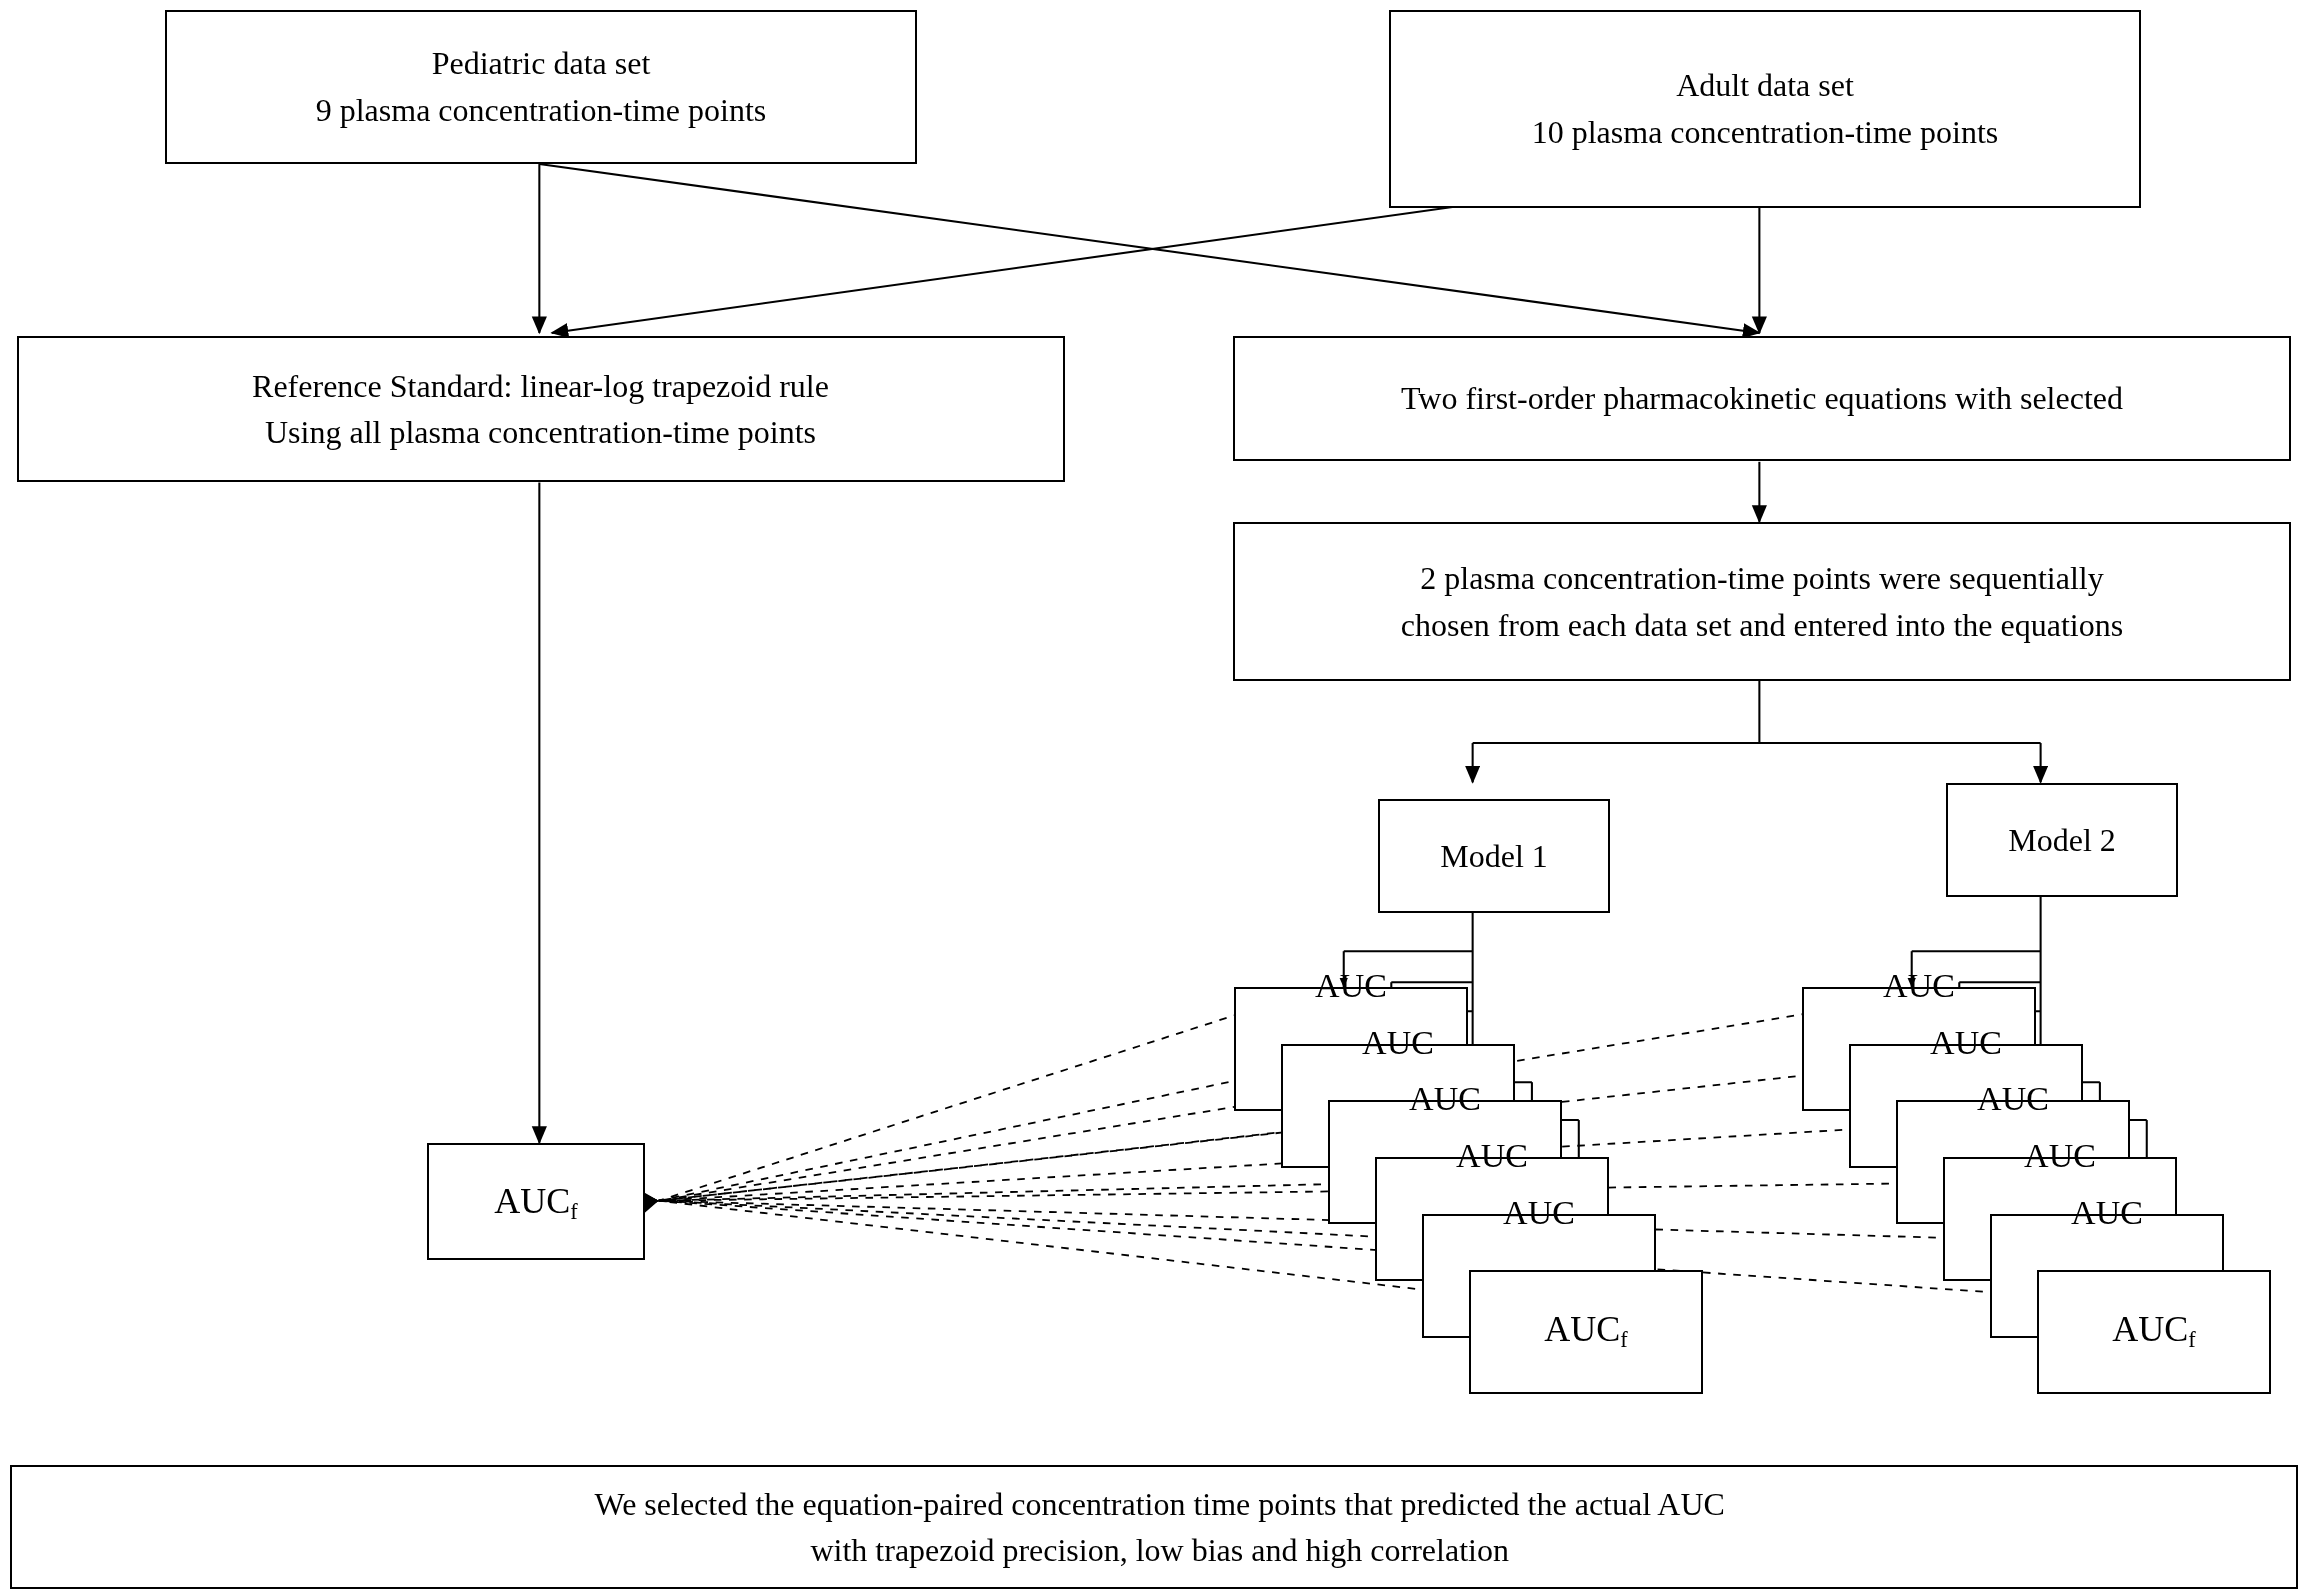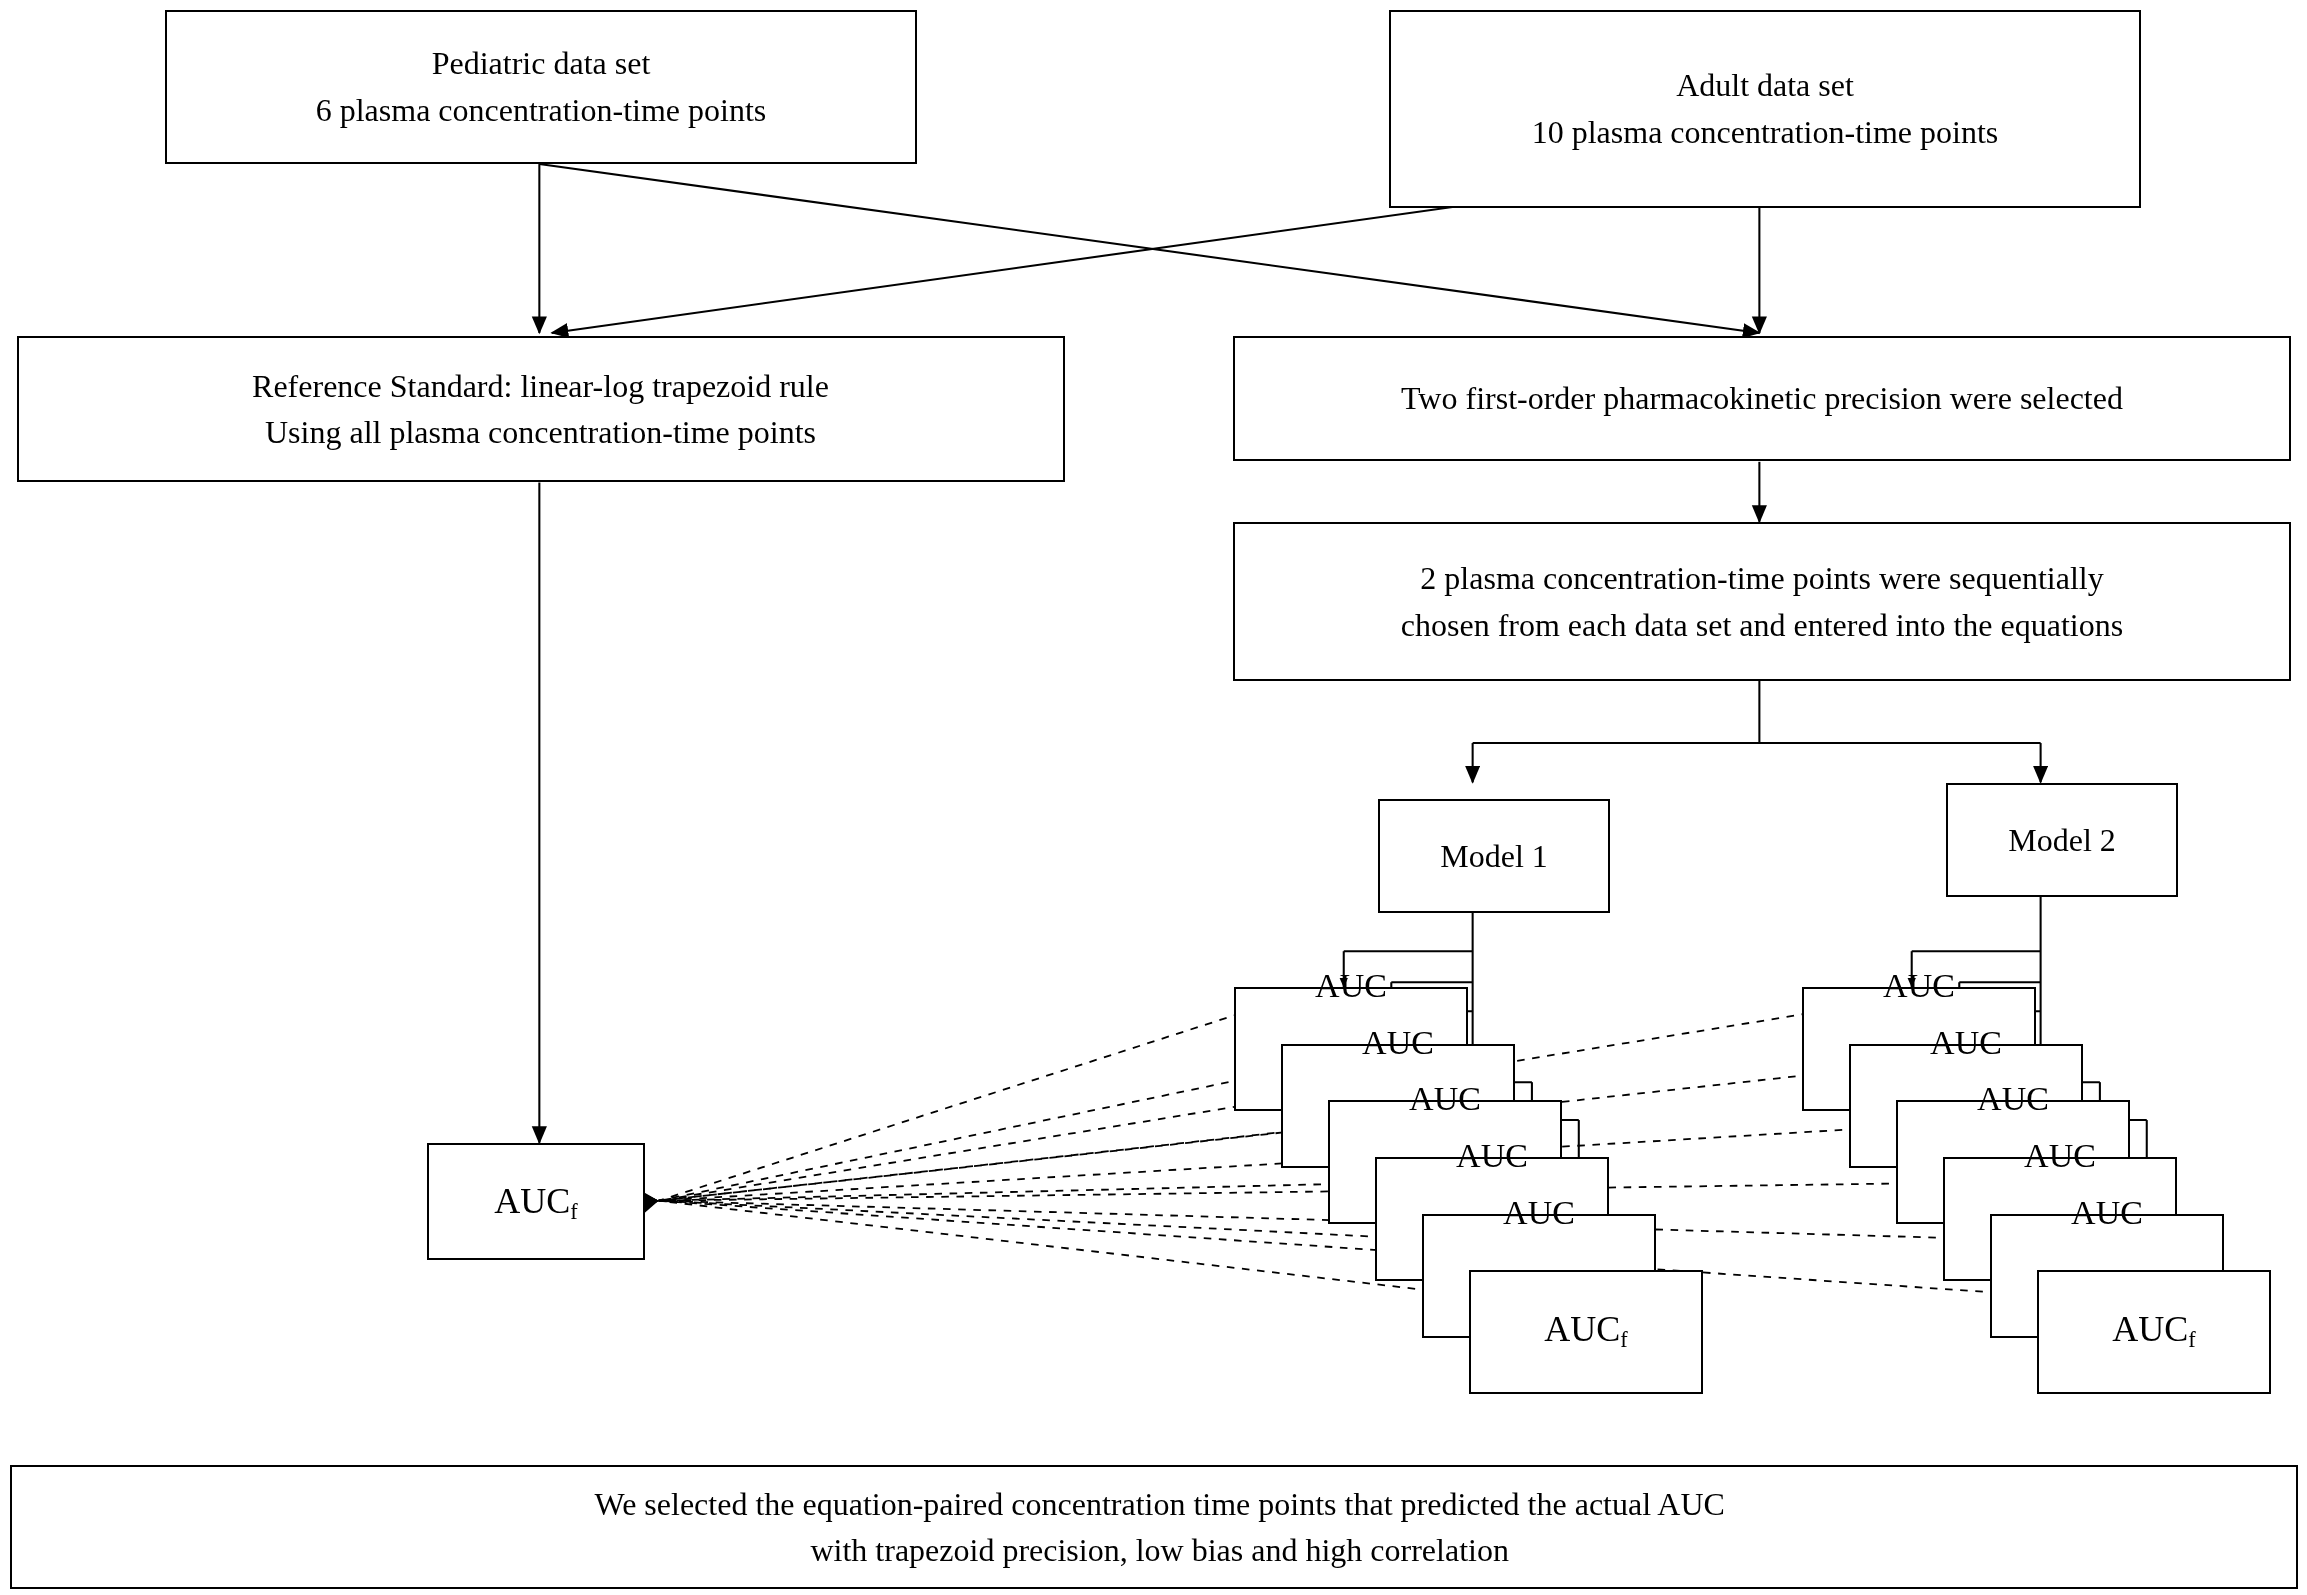--- a/index.html
+++ b/index.html
@@ -166,35 +166,35 @@
       <path d="M2692,1552 L955,1742" marker-end="url(#arrowFan)"></path>
       <path d="M2760,1634 L955,1742" marker-end="url(#arrowFan)"></path>
       <path d="M2828,1716 L955,1742" marker-end="url(#arrowFan)"></path>
       <path d="M2896,1798 L955,1742" marker-end="url(#arrowFan)"></path>
       <path d="M2964,1880 L955,1742" marker-end="url(#arrowFan)"></path>
     </g>
   </svg>
 
   <div class="node fs-big" style="left:165px; top:9.7px; width:752px; height:154px;">
     <span class="ln">Pediatric data set</span>
-    <span class="ln">6 plasma concentration-time points</span>
+    <span class="ln">9 plasma concentration-time points</span>
   </div>
 
   <div class="node fs-big" style="left:1389px; top:9.7px; width:752px; height:198px;">
     <span class="ln">Adult data set</span>
     <span class="ln">10 plasma concentration-time points</span>
   </div>
 
   <div class="node fs-mid" style="left:16.5px; top:336px; width:1048px; height:146px;">
     <span class="ln">Reference Standard: linear-log trapezoid rule</span>
     <span class="ln">Using all plasma concentration-time points</span>
   </div>
 
   <div class="node fs-mid" style="left:1233px; top:336px; width:1058px; height:125px;">
-    <span class="ln">Two first-order pharmacokinetic precision were selected</span>
+    <span class="ln">Two first-order pharmacokinetic equations with selected</span>
   </div>
 
   <div class="node fs-mid" style="left:1233px; top:522px; width:1058px; height:159px;">
     <span class="ln">2 plasma concentration-time points were sequentially</span>
     <span class="ln">chosen from each data set and entered into the equations</span>
   </div>
 
   <div class="node fs-model" style="left:1378px; top:799px; width:232px; height:114px;">
     <span class="ln">Model 1</span>
   </div>

